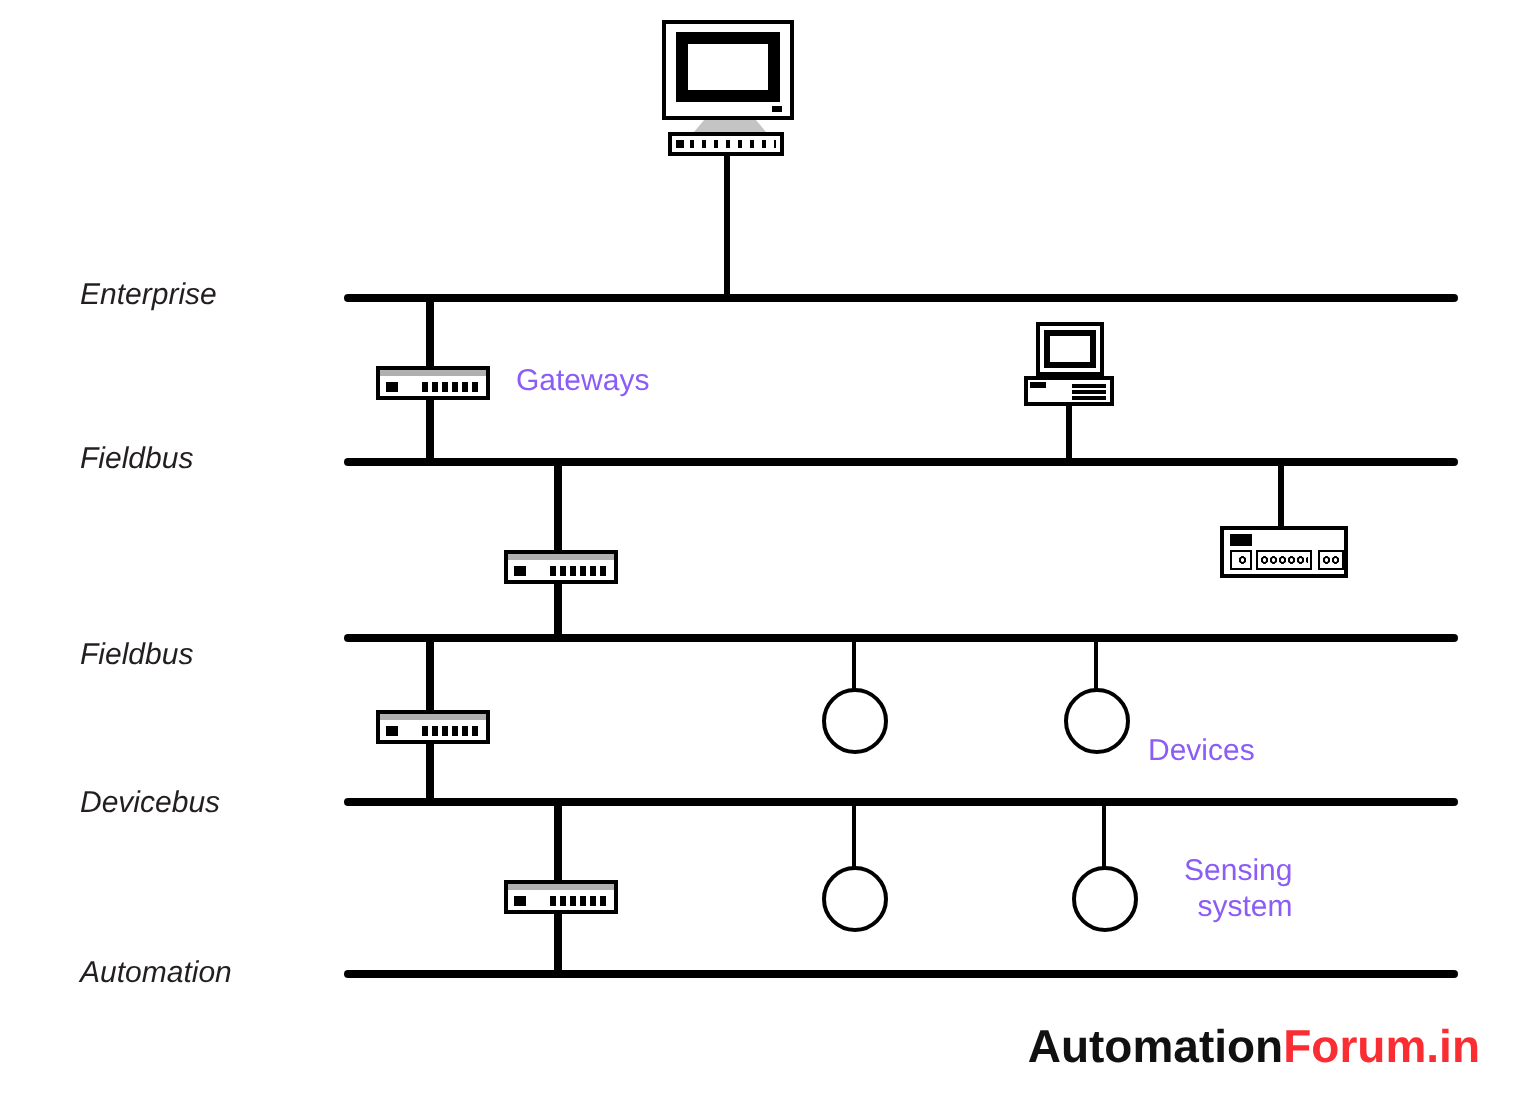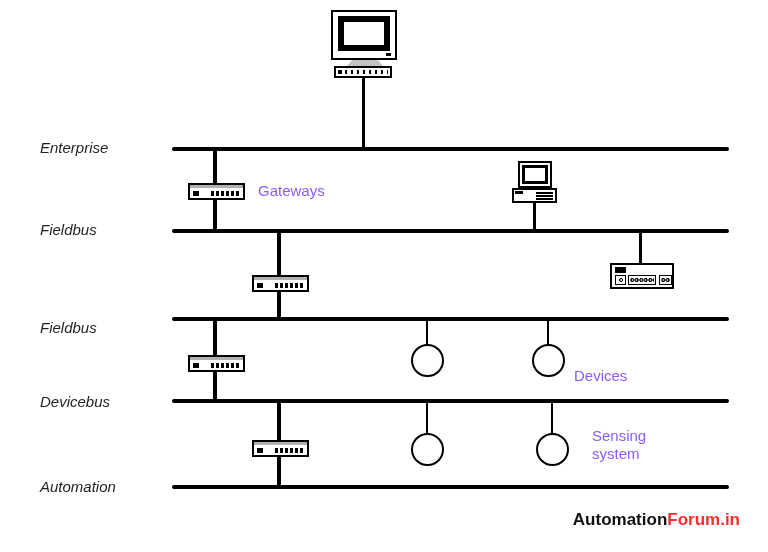--- a/index.html
+++ b/index.html
@@ -72,21 +72,21 @@
   .d1 { width:4px; } .d2 { width:24px; } .d3 { width:9px; }
 
   
   .node { position:absolute; width:33px; height:33px; border:2px solid #000; border-radius:50%;
           background:#fff; box-sizing:border-box; }
 
   
   .anno { position:absolute; font-size:15px; line-height:18px; color:#8b5cf6; }
 
   
-  .brand { position:absolute; right:28px; top:510px; font-size:17px; font-weight:bold; color:#111; }
+  .brand { position:absolute; right:28px; top:510px; font-size:23px; font-weight:bold; color:#111; }
 </style>
 </head>
 <body>
 
 <div class="canvas">
 
   <div class="vline" style="left:362px; top:72px; width:3px; height:77px;"></div>
   <div class="computer">
     <div class="mon-big">
       <div class="frame"></div>
@@ -167,21 +167,21 @@
   <div class="gateway" style="left:252px; top:440px;">
     <div class="shade"></div>
       <div class="sq"></div>
       <div class="vents"></div>
   </div>
 
   <div class="vline" style="left:426px; top:402px; width:2px; height:33px;"></div>
   <div class="vline" style="left:551px; top:402px; width:2px; height:33px;"></div>
   <div class="node" style="left:411px; top:433px;"></div>
   <div class="node" style="left:536px; top:433px;"></div>
-  <div class="anno" style="left:592px; top:427px;">
+  <div class="anno" style="left:592px; top:427px;text-align:right;">
     <div>Sensing</div>
     <div>system</div>
   </div>
 
   <div class="brand">
     <span>Automation</span><span id="brand-accent" style="color: rgb(249, 45, 50);">Forum.in</span>
   </div>
 
 </div>
 

